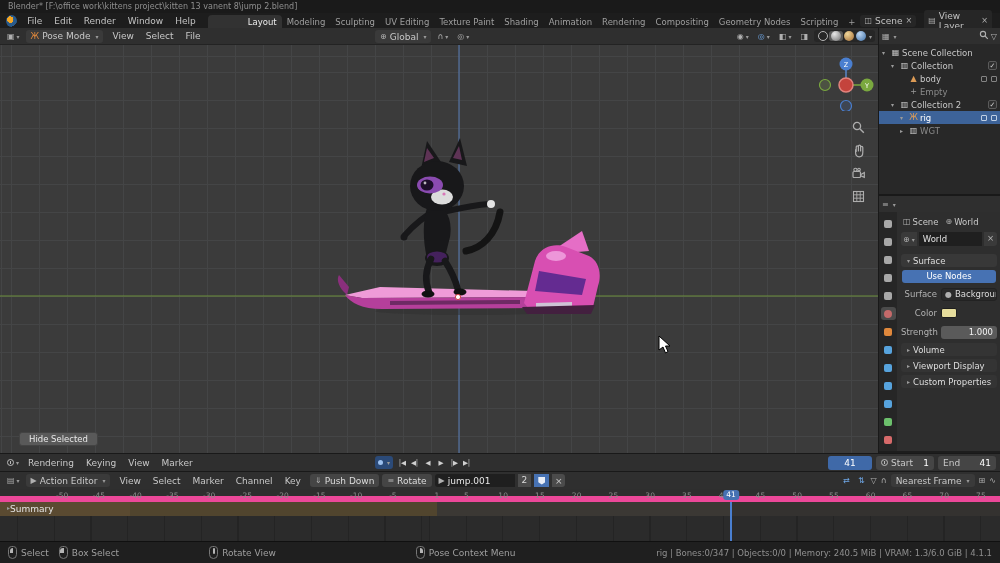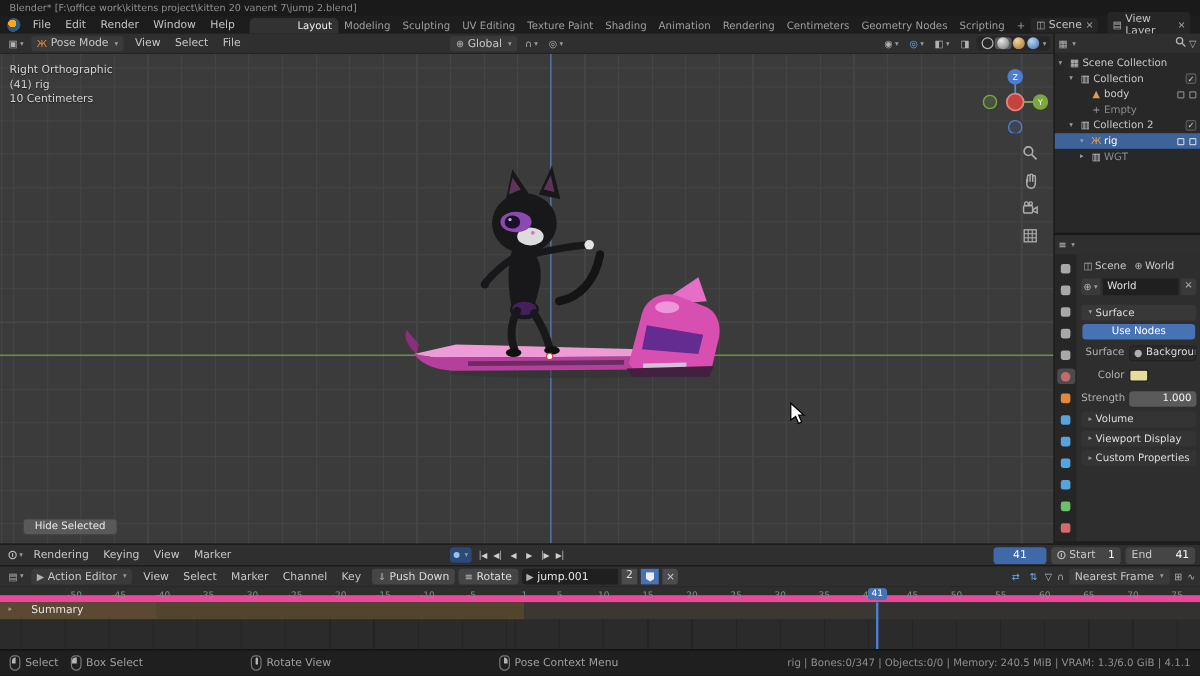--- a/index.html
+++ b/index.html
@@ -137,21 +137,21 @@
   .ds-ruler { position:absolute; left:0; top:0; width:1000px; height:13px; background:#2e2e2e; border-bottom:6px solid #ec4899; }
   .tick { position:absolute; top:2px; transform:translateX(-50%); font-size:7.5px; color:#8c8c8c; }
   .ds-channels { position:absolute; left:0; top:13px; width:1000px; height:39px;
     background-image:repeating-linear-gradient(90deg, rgba(0,0,0,.16) 0 1px, transparent 1px 36.75px);
     background-position:429px 0; }
   .band { position:absolute; top:0; height:14px; }
   #band-sidebar { left:0; width:130px; background:#5a4a31; }
   #band-prerange { left:130px; width:307px; background:#51452e; }
   #band-inrange { left:437px; right:0; background:#3b3834; }
   #band-after { position:absolute; top:0; height:14px; right:0; background:#343230; }
-  .summary { position:absolute; left:5px; top:2px; display:flex; align-items:flex-start; gap:16px; color:#e4e4e4; }
+  .summary { position:absolute; left:5px; top:2px; display:flex; align-items:flex-start; gap:0; color:#e4e4e4; }
   #playhead-line { position:absolute; top:13px; bottom:0; width:1.5px; background:#4a7fd0; z-index:4; }
   #playhead-tag { position:absolute; top:1px; transform:translateX(-50%); background:#4772b3; color:#fff;
     font-size:7.5px; line-height:10px; padding:0 3px; border-radius:3px; z-index:5; }
 
   
   .statusbar { position:absolute; left:0; top:541px; width:1000px; height:22px; background:#1f1f1f;
     border-top:1px solid #101010; display:flex; align-items:center; padding:0 8px; color:#9f9f9f; }
   .hint { display:flex; align-items:center; margin-right:10px; white-space:nowrap; }
   .hint1 { margin-right:90px; }
   .hint2 { margin-right:140px; }
@@ -162,42 +162,42 @@
   .mbtn.middle i { left:2.8px; top:1px; width:2.4px; height:6px; border-radius:1px; }
   .mbtn.right i { right:0.5px; top:0.5px; width:3.5px; height:5.5px; border-radius:0 3px 0 0; }
   .status-info { margin-left:auto; font-size:8.5px; color:#8f8f8f; white-space:nowrap; }
 </style>
 </head>
 <body>
 
 <div id="app">
 
   <div class="titlebar">
-    <span>Blender* [F:\office work\kittens project\kitten 20 vanent 7\jump 2.blend]</span>
+    <span>Blender* [F:\office work\kittens project\kitten 13 vanent 8\jump 2.blend]</span>
   </div>
 
   <div class="menubar">
     <span class="blender-logo"></span>
     <span id="topbar-menus" class="hflex">
         <span class="menu-item">File</span>
         <span class="menu-item">Edit</span>
         <span class="menu-item">Render</span>
         <span class="menu-item">Window</span>
         <span class="menu-item">Help</span>
       </span>
     <span id="ws-tabs" class="hflex">
         <span class="ws-tab active">Layout</span>
         <span class="ws-tab">Modeling</span>
         <span class="ws-tab">Sculpting</span>
         <span class="ws-tab">UV Editing</span>
         <span class="ws-tab">Texture Paint</span>
         <span class="ws-tab">Shading</span>
         <span class="ws-tab">Animation</span>
         <span class="ws-tab">Rendering</span>
-        <span class="ws-tab">Centimeters</span>
+        <span class="ws-tab">Compositing</span>
         <span class="ws-tab">Geometry Nodes</span>
         <span class="ws-tab">Scripting</span>
         <span class="ws-tab">+</span>
       </span>
     <span class="topbar-right">
       <span class="selector">
         <span class="ic">◫</span>
         <span>Scene</span>
         <span class="ic dim">×</span>
       </span>
@@ -306,25 +306,20 @@
         <ellipse cx="430" cy="140" rx="13" ry="8.5" fill="#8a4bb0"></ellipse>
         <ellipse cx="427" cy="140" rx="6.5" ry="5.5" fill="#1c0f2a"></ellipse>
         <circle cx="425" cy="138" r="1.4" fill="#ffffff" opacity="0.7"></circle>
         <circle cx="444" cy="149" r="1.6" fill="#d977b8"></circle>
       </g>
       <g>
         <circle cx="458" cy="252" r="2.6" fill="#ffffff" stroke="#cc4444" stroke-width="1"></circle>
       </g>
     </svg>
 
-    <div class="vp-overlay-text">
-      <div>Right Orthographic</div>
-      <div>(41) rig</div>
-      <div>10 Centimeters</div>
-    </div>
 
     <svg class="gizmo" width="56" height="56">
       <line x1="28" y1="30" x2="28" y2="9" stroke="#5a87c8" stroke-width="1.5"></line>
       <line x1="28" y1="30" x2="49" y2="30" stroke="#79a83f" stroke-width="1.5"></line>
       <circle cx="7" cy="30" r="5.5" fill="#4c5242" stroke="#7aa83f" stroke-width="1.2"></circle>
       <circle cx="28" cy="51" r="5.5" fill="#3e4552" stroke="#4a7fd0" stroke-width="1.2"></circle>
       <circle cx="28" cy="9" r="6.5" fill="#4a7fd0"></circle>
       <circle cx="49" cy="30" r="6.5" fill="#7aa83f"></circle>
       <circle cx="28" cy="30" r="7" fill="#c4433c" stroke="#e2837d" stroke-width="1.5"></circle>
       <text x="28" y="11.5" font-size="6.5" fill="#fff" text-anchor="middle">Z</text>

